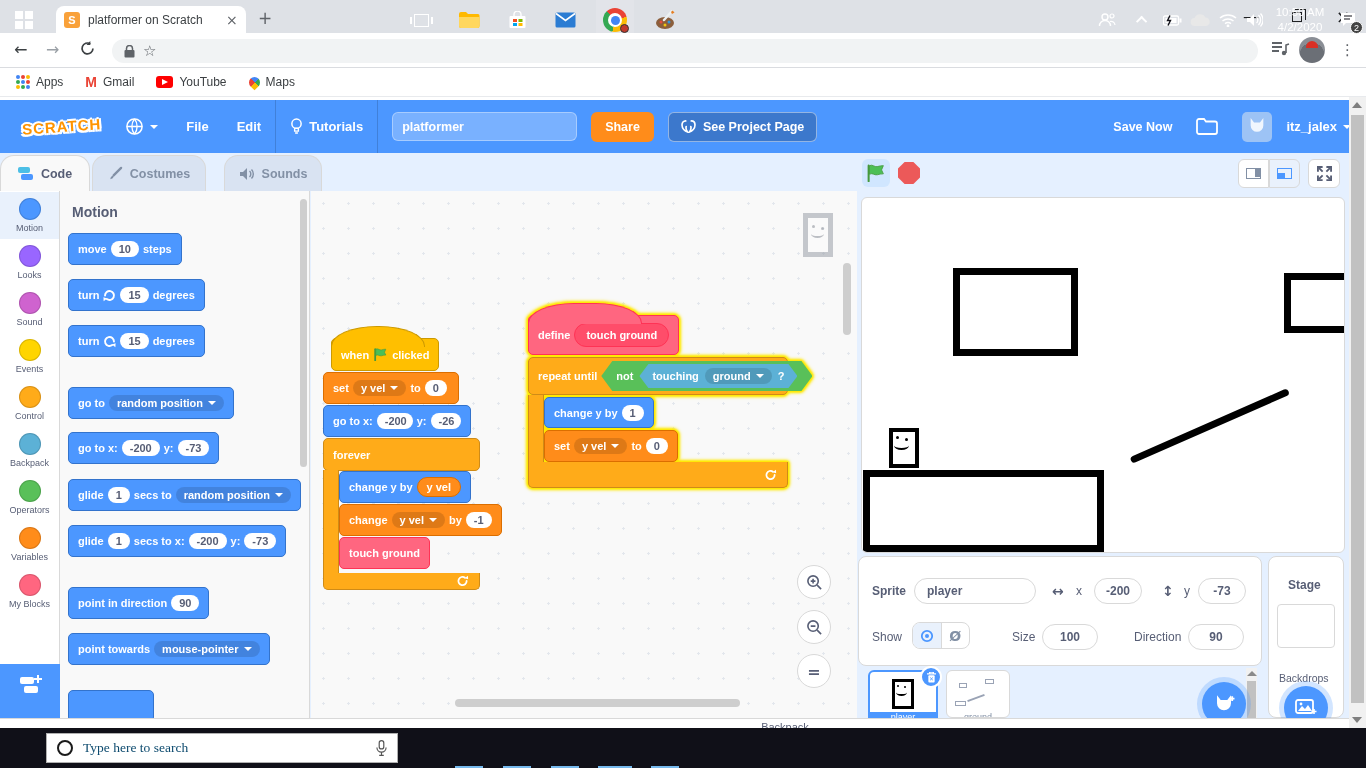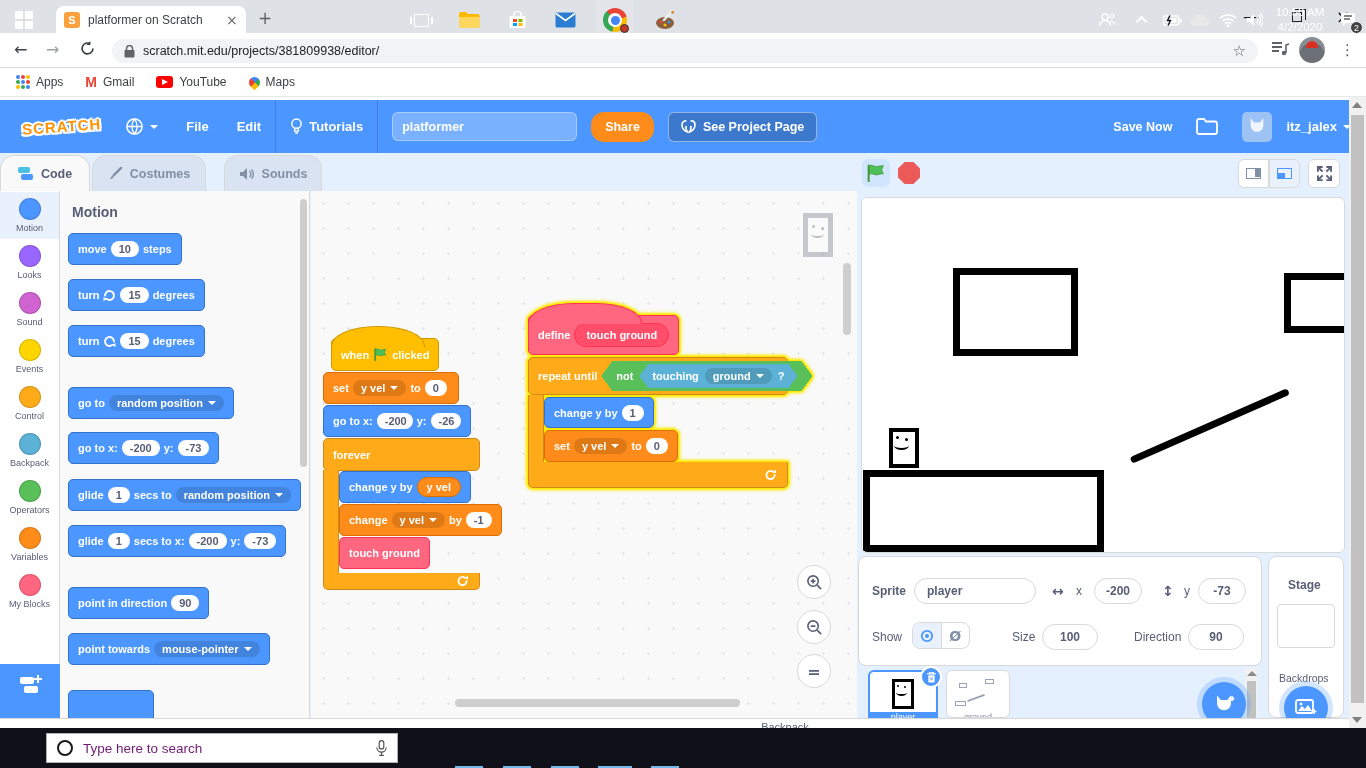--- a/index.html
+++ b/index.html
@@ -34,21 +34,21 @@
   .avatar-circ::before { content:""; position:absolute; left:7px; top:4px; width:12px; height:7px; border-radius:6px 6px 0 0; background:#D93025; }
 
   
   .sheader { position:absolute; left:0; top:100px; width:1357px; height:53px; background:#4C97FF; display:flex; align-items:center; color:#fff; }
   .slogo { font-size:15px; font-weight:900; letter-spacing:1px; color:#FF9400; transform:rotate(-4deg); margin-left:22px;
            text-shadow:-2px -1px 0 #fff, 2px -1px 0 #fff, -2px 2px 0 #fff, 2px 2px 0 #fff, 0 -2px 0 #fff, 0 2px 0 #fff; }
   .hitem { font-size:13px; font-weight:bold; padding:0 14px; display:flex; align-items:center; gap:6px; }
   .hdivider { width:1px; height:53px; background:rgba(0,0,0,0.15); }
   .caret-d { width:0; height:0; border-left:4px solid transparent; border-right:4px solid transparent; border-top:4px solid #fff; }
   .projname { width:185px; height:29px; background:rgba(255,255,255,0.25); border:1px solid rgba(255,255,255,0.35); border-radius:6px; color:#fff; font-size:12.5px; font-weight:bold; display:flex; align-items:center; padding-left:9px; margin:0 14px; }
-  .sharebtn { background:#FF8C1A; border-radius:13px; height:30px; padding:8px 14px; display:flex; align-items:center; font-size:12.5px; font-weight:bold; }
+  .sharebtn { background:#FF8C1A; border-radius:6px; height:30px; padding:8px 14px; display:flex; align-items:center; font-size:12.5px; font-weight:bold; }
   .seepage { background:rgba(0,0,0,0.2); border:1px solid rgba(255,255,255,0.45); border-radius:6px; height:30px; padding:0 12px; margin-left:14px; display:flex; align-items:center; gap:7px; font-size:12.5px; font-weight:bold; }
   .savnow { margin-left:auto; font-size:12.5px; font-weight:bold; }
   .uavatar { width:30px; height:30px; border-radius:5px; background:#9DC3F5; margin:0 8px 0 24px; display:flex; align-items:center; justify-content:center; }
 
   
   .editor-bg { position:absolute; left:0; top:153px; width:1357px; height:565px; background:#E5F0FF; }
   .etab { position:absolute; top:155px; height:36px; border:1px solid #D9D9D9; border-bottom:none; border-radius:14px 14px 0 0; display:flex; align-items:center; justify-content:center; gap:7px; font-size:12.5px; font-weight:bold; color:#8290A5; background:#D9E3F2; }
   .etab.active { background:#F9F9F9; color:#575E75; }
   .catcol { position:absolute; left:0; top:191px; width:60px; height:527px; background:#FFF; border-right:1px solid #D9D9D9; }
   .cat-item { position:absolute; left:0; width:59px; height:47px; display:flex; flex-direction:column; align-items:center; justify-content:center; gap:3px; }
@@ -141,21 +141,20 @@
     <svg width="15" height="15" viewBox="0 0 16 16">
         <path d="M13.8 8A5.8 5.8 0 1 1 11 3" fill="none" stroke="#3C4043" stroke-width="1.8"></path>
         <path d="M11 0v4.2h-4.2z" fill="#3C4043"></path>
       </svg>
   </span>
   <div class="omnibox">
     <svg width="11" height="13" viewBox="0 0 11 13">
         <rect x="0.5" y="5" width="10" height="7.5" rx="1" fill="#5F6368"></rect>
         <path d="M2.5 5V3.5a3 3 0 0 1 6 0V5" fill="none" stroke="#5F6368" stroke-width="1.5"></path>
       </svg>
-    <span class="url">scratch.mit.edu/projects/381809938/editor/</span>
     <span class="uni" style="color:#5F6368; font-size:15px;">☆</span>
   </div>
   <span class="navic" style="left:1272px; top:42px;">
     <svg width="18" height="14" viewBox="0 0 18 14">
         <path d="M0 1h10M0 5h10M0 9h7" stroke="#5F6368" stroke-width="1.8"></path>
         <circle cx="12" cy="11" r="2.2" fill="#5F6368"></circle>
         <path d="M14 11V3l3-1" stroke="#5F6368" stroke-width="1.6" fill="none"></path>
       </svg>
   </span>
   <div class="abs avatar-circ" style="left:1299px; top:37px;"></div>
@@ -616,21 +615,21 @@
   <div class="tb-ic" style="left:10px; width:28px;">
     <span style="display:grid; grid-template-columns:8px 8px; grid-gap:1.5px;">
       <i style="width:8px;height:8px;background:#fff;"></i>
         <i style="width:8px;height:8px;background:#fff;"></i>
       <i style="width:8px;height:8px;background:#fff;"></i>
         <i style="width:8px;height:8px;background:#fff;"></i>
     </span>
   </div>
   <div class="searchbox">
     <span class="cortana"></span>
-    <span style="flex:1; font-size:13.5px; color:#701a75;">Type here to search</span>
+    <span style="flex:1; font-size:13.5px; color:#0c4a6e;font-family:Liberation Serif, serif;">Type here to search</span>
     <svg width="11" height="16" viewBox="0 0 12 17">
         <rect x="3.5" y="0.5" width="5" height="9" rx="2.5" fill="none" stroke="#555" stroke-width="1.3"></rect>
         <path d="M1 8a5 5 0 0 0 10 0M6 13v3M3.5 16.5h5" fill="none" stroke="#555" stroke-width="1.3"></path>
       </svg>
   </div>
   <div class="tb-ic" style="left:404px; width:34px;">
     <span style="width:15px; height:13px; border:1.5px solid #fff; position:relative;">
       <i style="position:absolute; left:-5px; top:2px; width:2px; height:7px; background:#fff;"></i>
       <i style="position:absolute; right:-5px; top:2px; width:2px; height:7px; background:#fff;"></i>
     </span>

